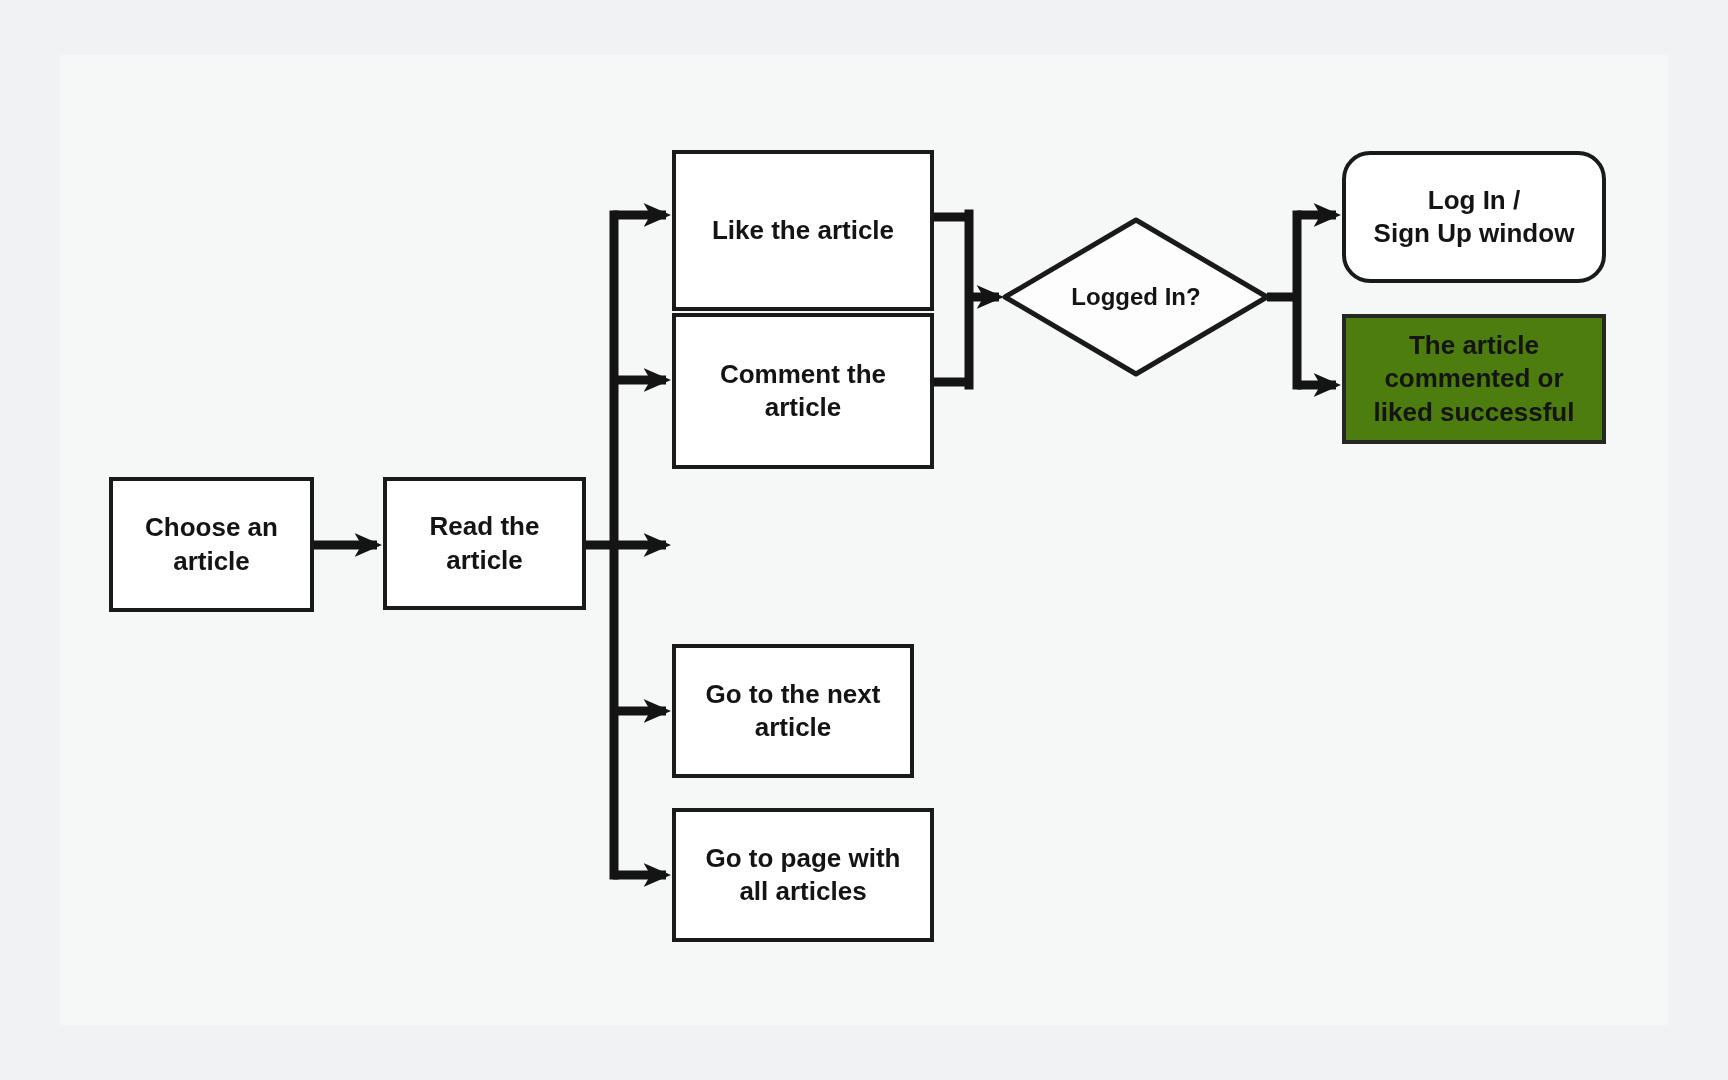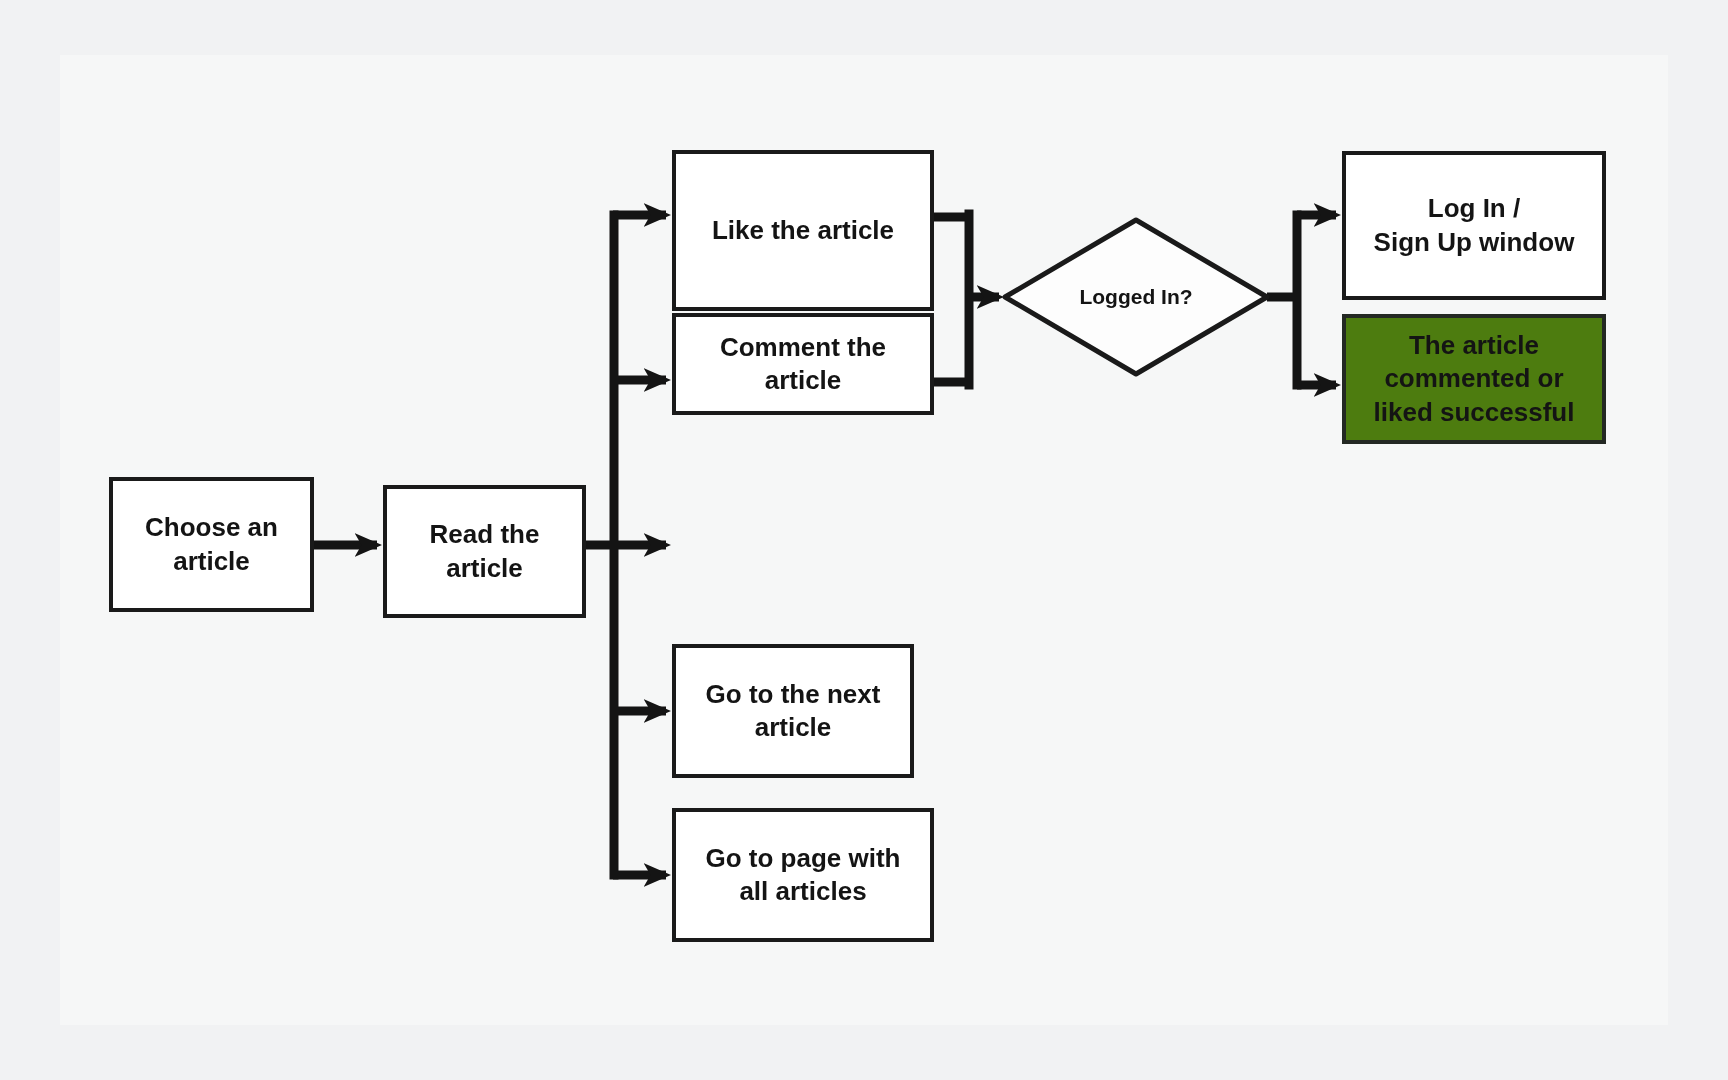--- a/index.html
+++ b/index.html
@@ -36,33 +36,33 @@
     text-align: center;
     font-size: 26px; font-weight: 600; line-height: 1.27;
     color: #141414;
     white-space: pre-line;
   }
   .node.green { background: #4d7c0f; border-color: #232823; }
   .decision-label {
     position: absolute; box-sizing: border-box;
     display: flex; align-items: center; justify-content: center;
     text-align: center;
-    font-size: 21px; font-weight: 600; line-height: 1.27;
+    font-size: 24px; font-weight: 600; line-height: 1.27;
     color: #141414;
     white-space: pre-line;
   }
   
   #n-choose  { left: 109px;  top: 477px; width: 205px; height: 135px; }
-  #n-read    { left: 383px;  top: 477px; width: 203px; height: 133px; margin-top: 8px; }
+  #n-read    { left: 383px;  top: 477px; width: 203px; height: 133px; }
   #n-like    { left: 672px;  top: 150px; width: 262px; height: 161px; }
-  #n-comment { left: 672px;  top: 313px; width: 262px; height: 102px; }
+  #n-comment { left: 672px;  top: 313px; width: 262px; height: 156px; }
   #n-share   { left: 672px;  top: 478px; width: 262px; height: 134px; }
   #n-next    { left: 672px;  top: 644px; width: 242px; height: 134px; }
   #n-all     { left: 672px;  top: 808px; width: 262px; height: 134px; text-align: center; }
-  #n-login   { left: 1342px; top: 151px; width: 264px; height: 149px; }
+  #n-login   { left: 1342px; top: 151px; width: 264px; height: 132px; border-radius: 28px; }
   #n-success { left: 1342px; top: 314px; width: 264px; height: 130px; }
   #n-decision{ left: 1005px; top: 220px; width: 262px; height: 154px; }
 </style>
 </head>
 <body>
 
 <div class="stage">
 
   <div class="canvas-panel"></div>
 

